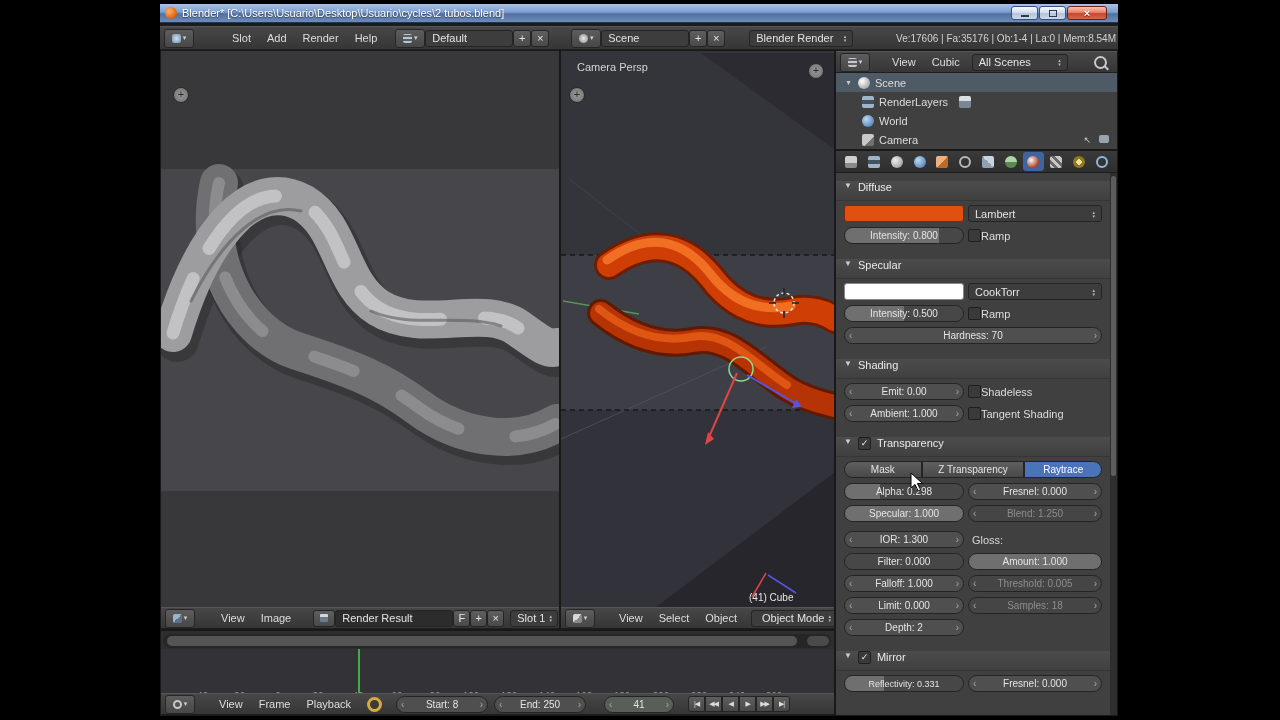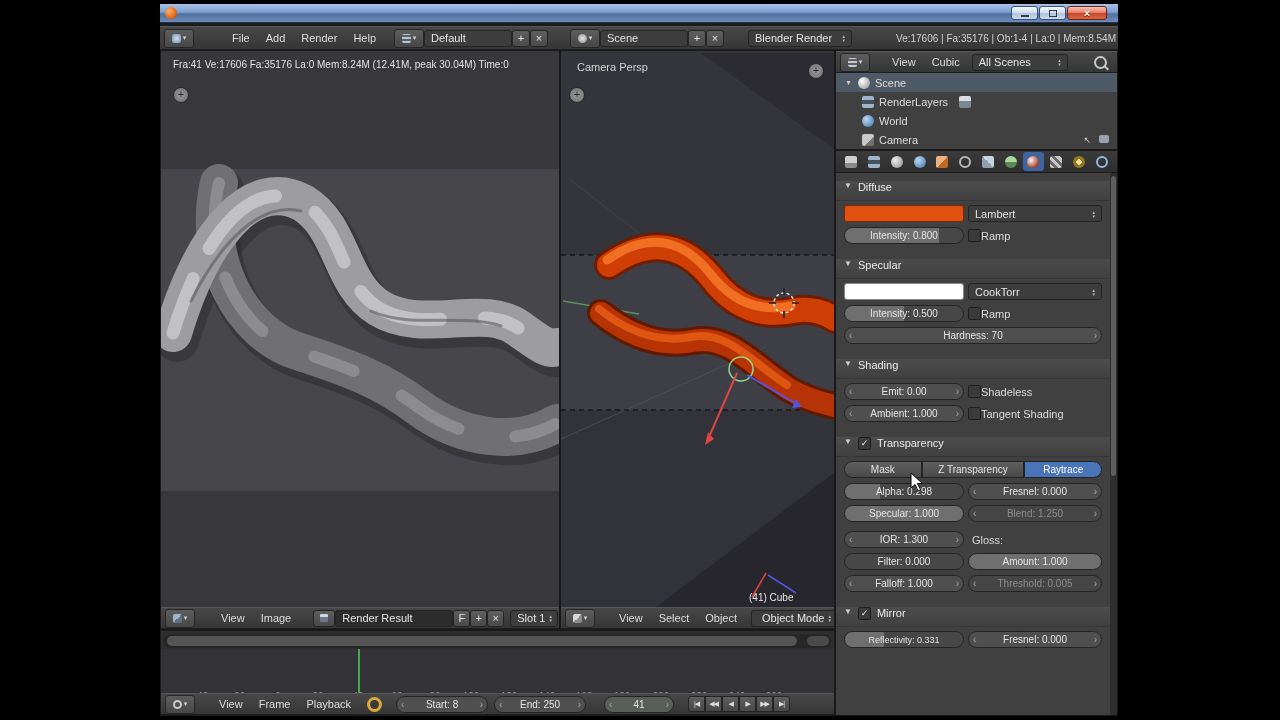--- a/index.html
+++ b/index.html
@@ -93,38 +93,39 @@
   .pb4::after{content:"▶"}.pb5::after{content:"▶▶"}.pb6::after{content:"▶|"}
   .rec{width:15px;height:15px;border-radius:50%;border:3px solid #d8a93f;background:#3a3a3a;box-sizing:border-box}
 </style>
 </head>
 <body>
 
 <div class="win">
 
   <div class="titlebar">
     <span class="blogo"></span>
+    <span class="ttext">Blender* [C:\Users\Usuario\Desktop\Usuario\cycles\2 tubos.blend]</span>
     <span class="wbtns">
       <span class="wb wb-min">
           <i></i>
         </span>
       <span class="wb wb-max">
           <i></i>
         </span>
       <span class="wb wb-close">
           <i>×</i>
         </span>
     </span>
   </div>
 
   <div class="hdr a" style="left:0;top:22px;width:958px;height:24px">
     <span class="edicon">
         <i style="background:radial-gradient(#cfe0f0,#7090b0)"></i>
       </span>
-    <span class="menu" style="margin-left:30px">File</span>
+    <span class="menu" style="margin-left:30px">Slot</span>
     <span class="menu">Add</span>
     <span class="menu">Render</span>
     <span class="menu">Help</span>
     <span class="edicon" style="margin-left:10px">
         <i style="background:repeating-linear-gradient(0deg,#b8c4d0 0 2px,#56606a 2px 4px)"></i>
       </span>
     <span class="fld" style="width:88px">Default</span>
     <span class="btn" style="width:18px">+</span>
     <span class="btn" style="width:18px">×</span>
     <span class="edicon" style="margin-left:22px">
@@ -146,21 +147,20 @@
       <g fill="none" stroke-linecap="round">
         <path d="M 12,282 C 42,182 92,124 142,152 C 182,176 178,232 218,257 C 262,284 322,252 357,277 C 377,291 387,300 396,296" stroke="#2d2d30" stroke-width="44" transform="translate(4,7)" opacity="0.55"></path>
         <path d="M 58,132 C 40,212 82,282 136,300 C 192,318 222,330 257,356 C 300,388 356,396 396,372" stroke="#2b2b2e" stroke-width="42" transform="translate(4,7)" opacity="0.55"></path>
         <path d="M 58,132 C 40,212 82,282 136,300 C 192,318 222,330 257,356 C 300,388 356,396 396,372" stroke="#707073" stroke-width="38"></path>
         <path d="M 58,132 C 40,212 82,282 136,300 C 192,318 222,330 257,356 C 300,388 356,396 396,372" stroke="#8f8f92" stroke-width="12" stroke-dasharray="42 54 66 58" opacity="0.9"></path>
         <path d="M 12,282 C 42,182 92,124 142,152 C 182,176 178,232 218,257 C 262,284 322,252 357,277 C 377,291 387,300 396,296" stroke="#9d9da0" stroke-width="38"></path>
         <path d="M 12,282 C 42,182 92,124 142,152 C 182,176 178,232 218,257 C 262,284 322,252 357,277" stroke="#c6c6c8" stroke-width="13" stroke-dasharray="58 34 88 44" opacity="0.9"></path>
         <path d="M 30,250 C 60,190 100,150 140,160 M 210,260 C 250,278 300,262 340,275" stroke="#5a5a5e" stroke-width="3" opacity="0.6"></path>
       </g>
     </svg>
-    <div class="a" style="left:12px;top:8px;font-size:10px;color:#e2e2e2;white-space:nowrap;width:384px;overflow:hidden">Fra:41 Ve:17606 Fa:35176 La:0 Mem:8.24M (12.41M, peak 30.04M) Time:0</div>
     <div class="circ a" style="left:12px;top:36px">+</div>
 
     <div class="hdr ed-foot">
       <span class="edicon">
           <i style="background:linear-gradient(135deg,#9fb4c8 50%,#5a7187 50%)"></i>
         </span>
       <span class="menu" style="margin-left:18px">View</span>
       <span class="menu">Image</span>
       <span class="btn" style="width:22px;margin-left:14px">
           <i style="width:10px;height:8px;background:linear-gradient(#cfd8e2 40%,#6b7b8b 40%);border-radius:1px"></i>
@@ -426,20 +426,33 @@
           </span>
       </div>
       <div class="prow">
         <span class="num c1">
             <span>Falloff: 1.000</span>
           </span>
         <span class="num c2 dis">
             <span>Threshold: 0.005</span>
           </span>
       </div>
+      <div class="prow">
+        <span class="num c1">
+            <span>Limit: 0.000</span>
+          </span>
+        <span class="num c2 dis">
+            <span>Samples: 18</span>
+          </span>
+      </div>
+      <div class="prow">
+        <span class="num c1">
+            <span>Depth: 2</span>
+          </span>
+      </div>
       <div style="height:10px"></div>
 
       <div class="phead">
         <span class="check on"></span>
         <span>Mirror</span>
       </div>
       <div class="prow">
         <span class="sl c1" style="--f:33%;font-size:9px">
             <span>Reflectivity: 0.331</span>
           </span>

